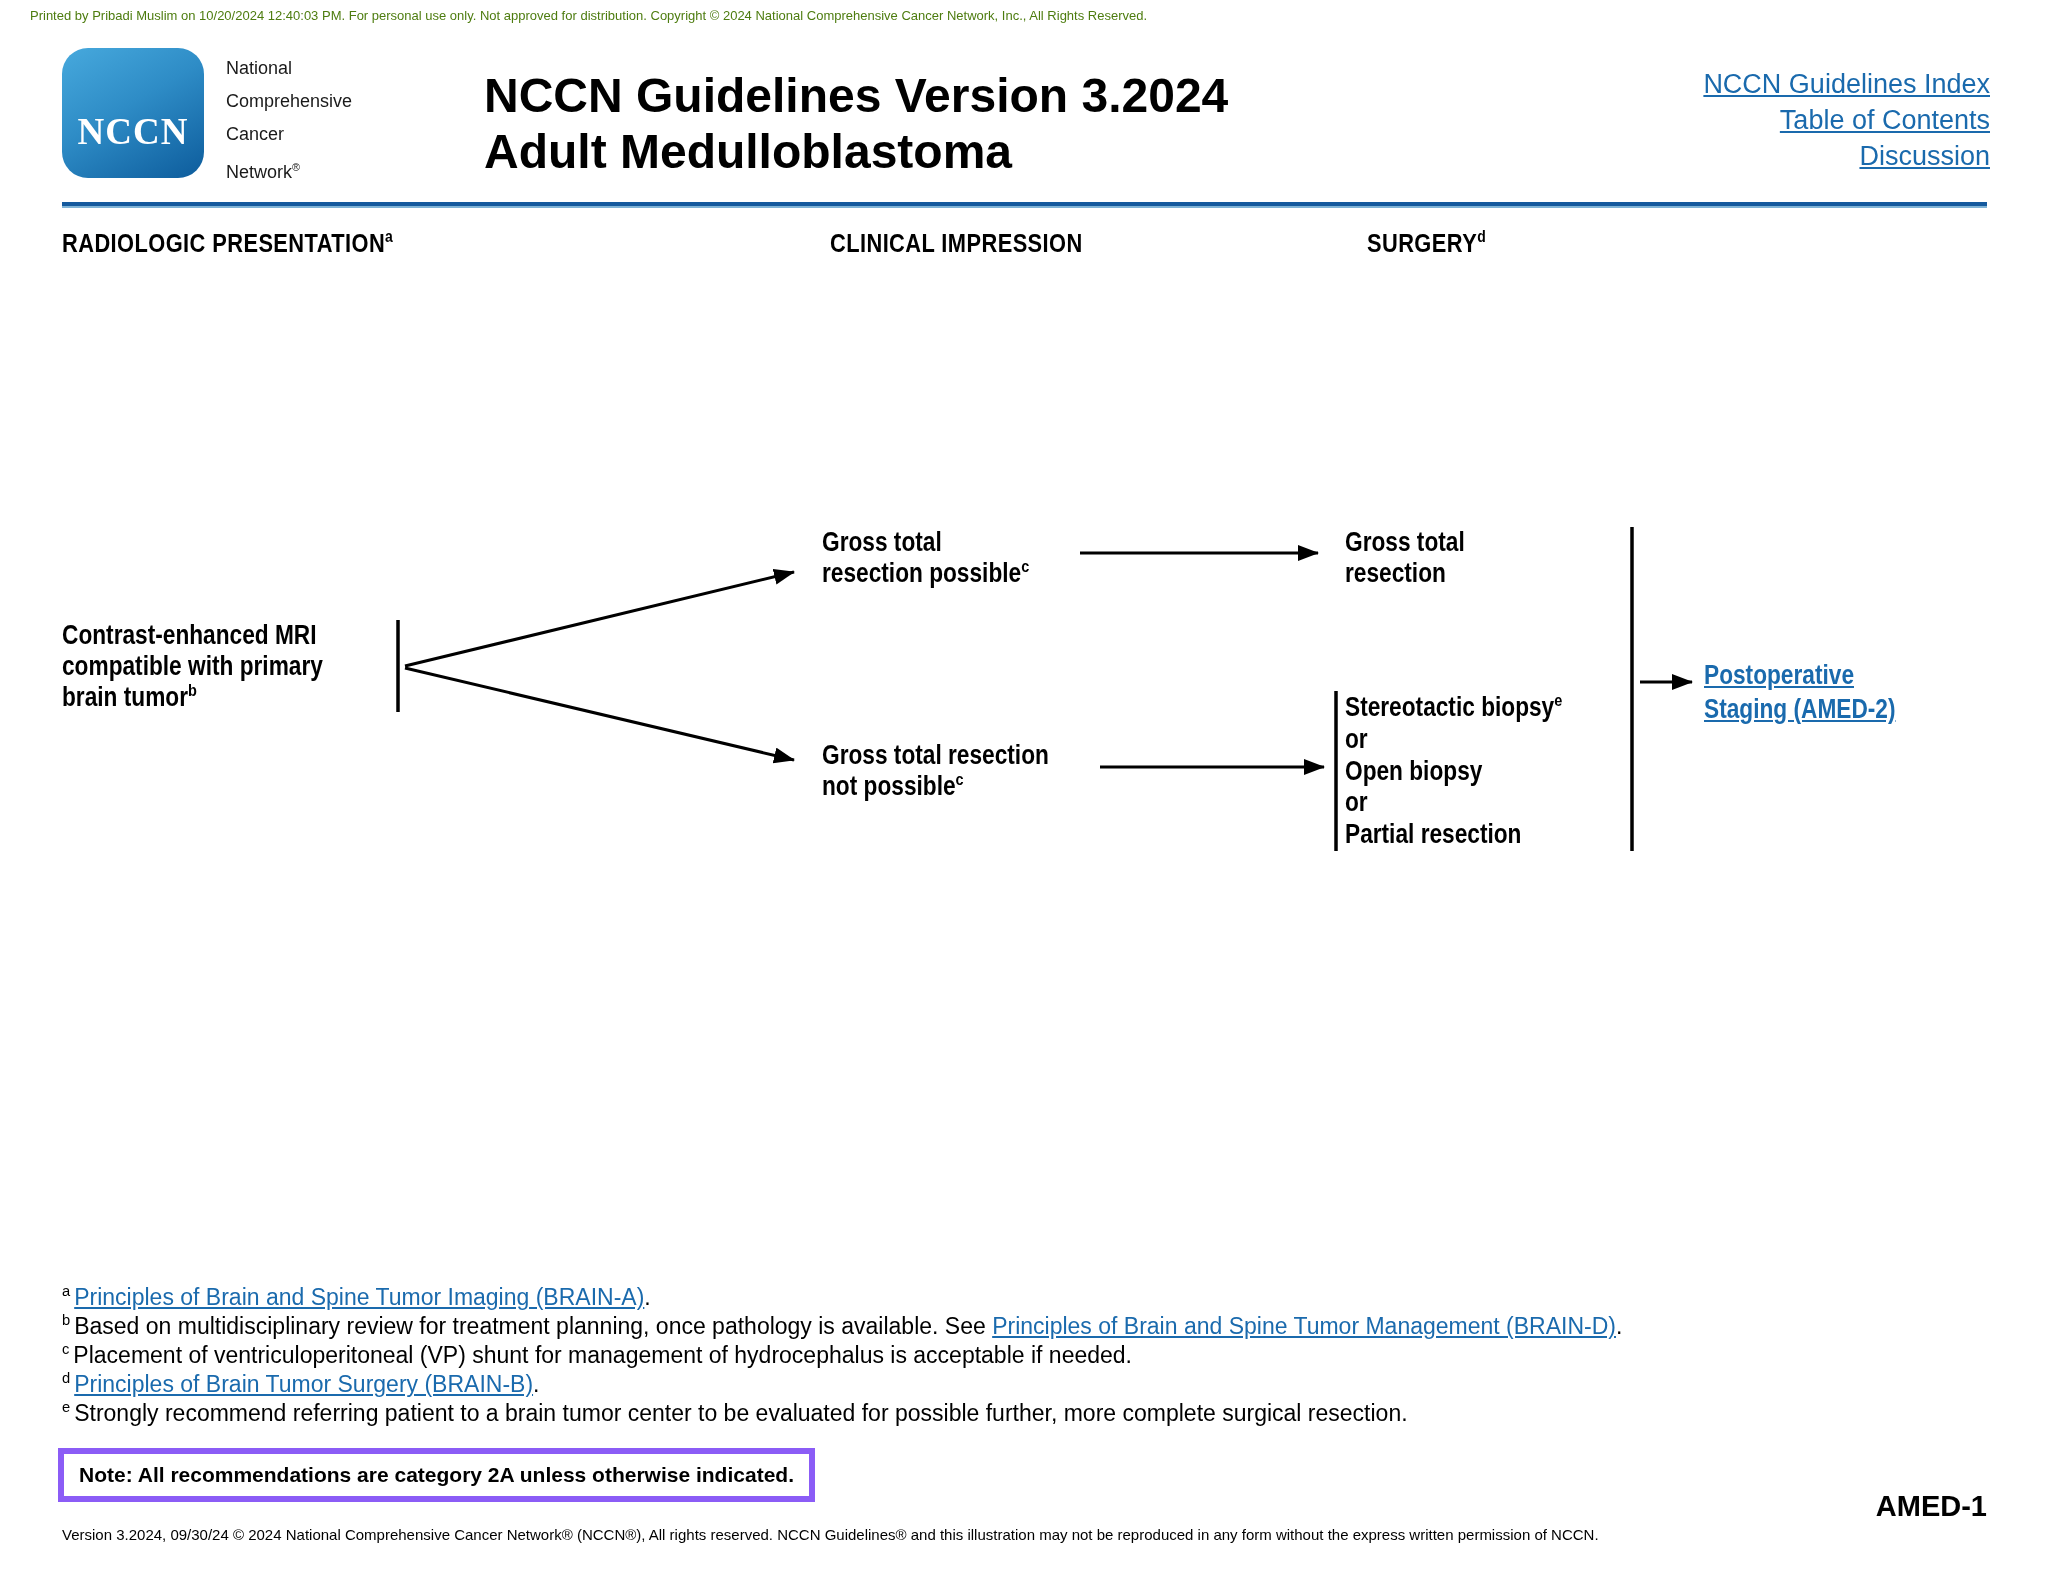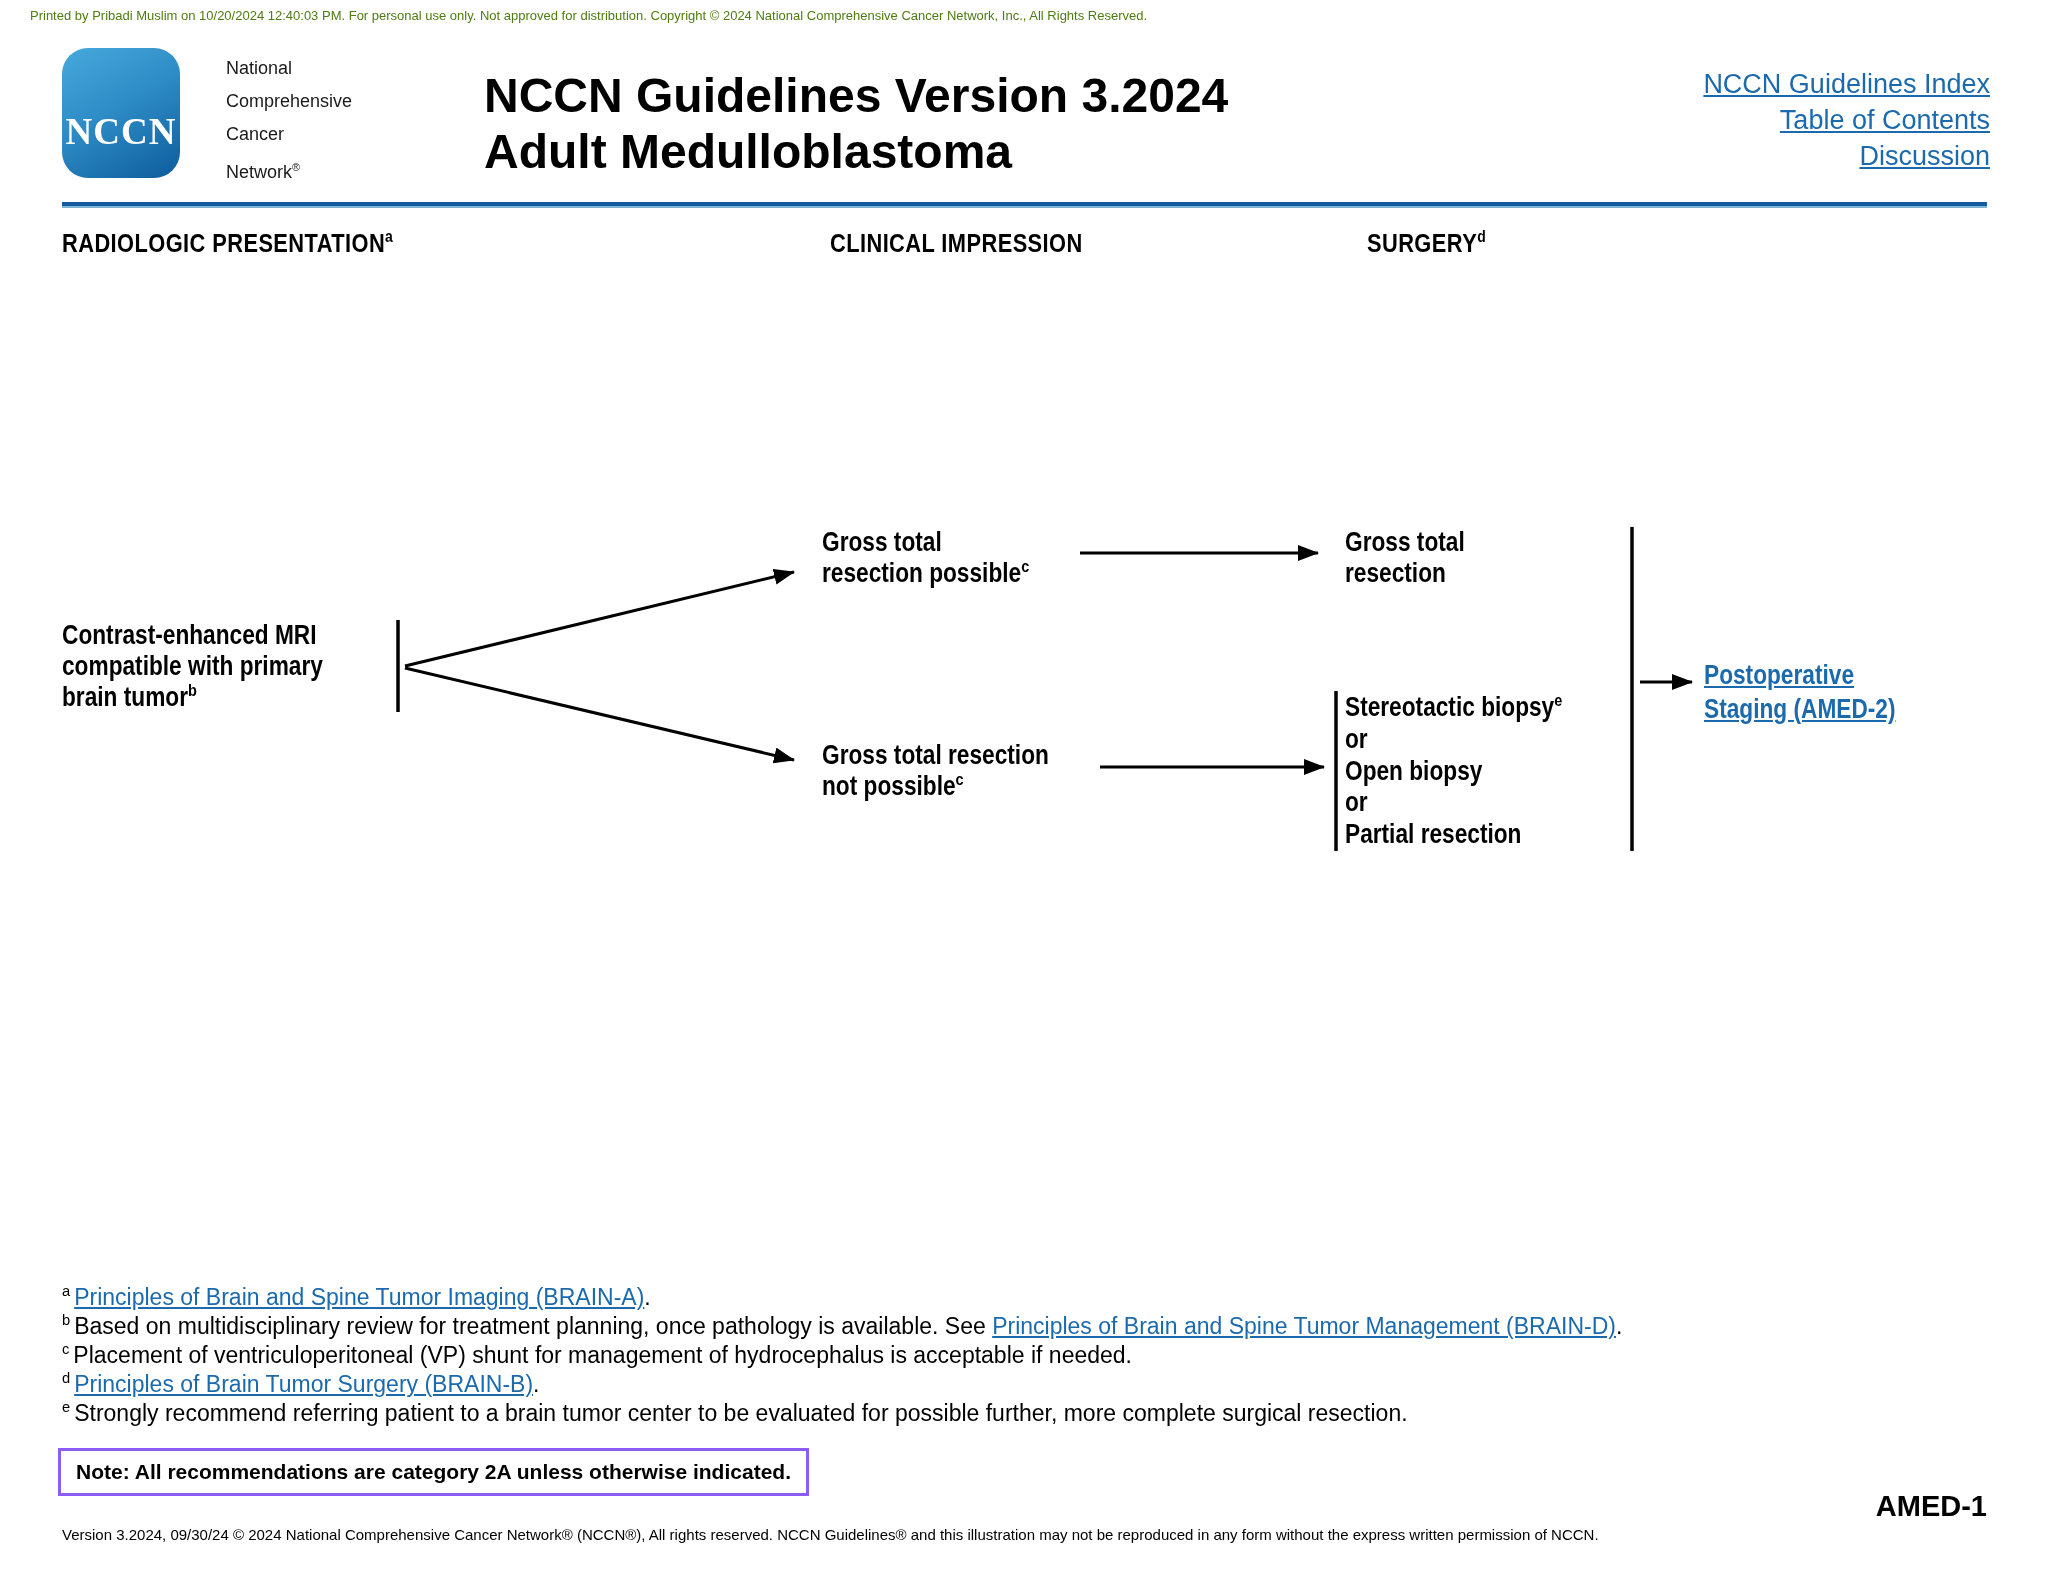--- a/index.html
+++ b/index.html
@@ -5,21 +5,21 @@
   * { margin:0; padding:0; box-sizing:border-box; }
   html,body { background:#ffffff; }
   body { font-family:"Liberation Sans", sans-serif; color:#000; }
   #page { position:relative; width:2048px; height:1582px; background:#fff; overflow:hidden; }
   .abs { position:absolute; }
 
   
   #print-line { left:30px; top:8px; font-size:13px; color:#4d7c0f; white-space:nowrap; }
 
   
-  #logo-box { left:62px; top:48px; width:118px; height:130px; border-radius:26px;
+  #logo-box { left:62px; top:48px; width:142px; height:130px; border-radius:26px;
     background:linear-gradient(150deg,#47a9dd 0%,#2e8cc6 45%,#0d5c9c 100%);
     display:flex; align-items:flex-end; justify-content:center; }
   #logo-abbr { font-family:"Liberation Serif", serif; font-weight:bold; color:#fff;
     font-size:37px; line-height:1; padding-bottom:28px; letter-spacing:1px; }
   #logo-wordmark { left:226px; top:52px; font-size:18px; line-height:33px; color:#1a1a1a; }
   #logo-wordmark sup { font-size:60%; }
 
   
   #page-title { left:484px; top:68px; font-size:48px; font-weight:bold; line-height:56px; color:#000; }
 
@@ -51,21 +51,21 @@
   
   #connectors { left:0; top:0; width:2048px; height:1582px; pointer-events:none; }
 
   
   .footnote { left:62px; font-size:23px; line-height:29px; color:#000; white-space:nowrap; }
   .footnote sup.s { margin-right:4px; }
   #fn-a { top:1283px; } #fn-b { top:1312px; } #fn-c { top:1341px; }
   #fn-d { top:1370px; } #fn-e { top:1399px; }
 
   
-  #note-box { left:58px; top:1448px; border:3px solid #8b5cf6; padding:9px 15px;
+  #note-box { left:58px; top:1448px; border:6px solid #8b5cf6; padding:9px 15px;
     font-size:21px; font-weight:bold; display:inline-block; white-space:nowrap; }
 
   
   #footer-text { left:62px; top:1526px; font-size:15px; color:#000000; white-space:nowrap; }
   #page-id { right:61px; top:1490px; font-size:29px; font-weight:bold; }
 </style>
 </head>
 <body>
 
 <div id="page">

